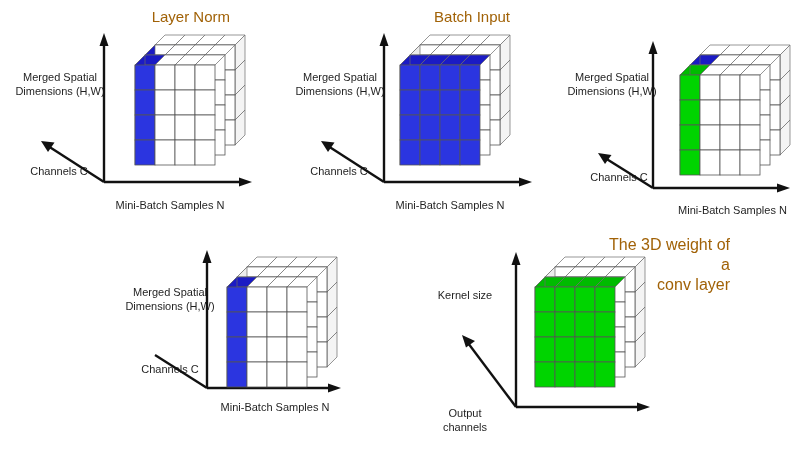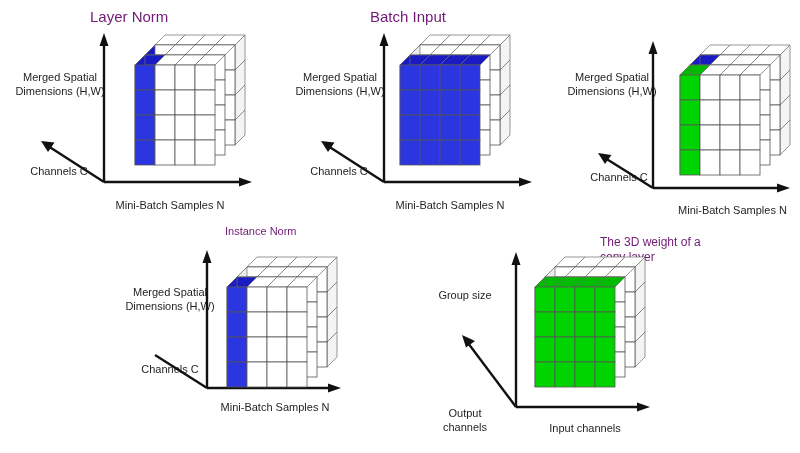--- a/index.html
+++ b/index.html
@@ -9,28 +9,28 @@
     font-family:"Liberation Sans", sans-serif;
     color:#1a1a1a;
     overflow:hidden;
     position:relative;
   }
   #stage{position:absolute;left:0;top:0;width:800px;height:453px;}
   .panel{position:absolute;}
 
   .ptitle{
     position:absolute;
-    text-align:left;
+    text-align:right;
     font-size:15px;
-    color:#701a75;
+    color:#a16207;
     white-space:nowrap;
     line-height:1.15;
   }
   .ptitle.small{font-size:11px;}
-  .ptitle.two{font-size:12px;line-height:1.25;white-space:normal;width:130px;}
+  .ptitle.two{font-size:16px;line-height:1.25;white-space:normal;width:130px;}
 
   .axlabel{
     position:absolute;
     font-size:11px;
     color:#1f1f1f;
     text-align:center;
     line-height:1.3;
     white-space:nowrap;
   }
   .axlabel.wrap{white-space:normal;width:120px;}
@@ -396,21 +396,20 @@
             <rect class="cellface" x="20" y="75" width="20" height="25" fill="#ffffff"></rect>
             <rect class="cellface" x="40" y="75" width="20" height="25" fill="#ffffff"></rect>
             <rect class="cellface" x="60" y="75" width="20" height="25" fill="#ffffff"></rect>
           </g>
         </g>
       </g>
     </svg>
   </div>
 
   <div class="panel" style="left:185px;top:225px;width:300px;height:228px;">
-    <div class="ptitle small" style="left:40px;top:0px;width:120px;">Instance Norm</div>
     <div class="axlabel wrap" style="left:-75px;top:60px;">
       <span>Merged Spatial</span><br>
       <span>Dimensions (H,W)</span>
     </div>
     <div class="axlabel" style="left:-60px;top:137px;width:90px;">Channels C</div>
     <div class="axlabel" style="left:15px;top:175px;width:150px;">Mini-Batch Samples N</div>
     <svg width="300" height="200" style="position:absolute;left:0;top:0;">
       <g class="axes">
         <line class="axisline" x1="22" y1="163" x2="22" y2="34"></line>
         <polygon points="22,25 17.5,38 26.5,38" fill="#111111"></polygon>
@@ -517,26 +516,25 @@
         </g>
       </g>
     </svg>
   </div>
 
   <div class="panel" style="left:420px;top:225px;width:380px;height:228px;">
     <div class="ptitle two" style="left:180px;top:10px;">
       <span>The 3D weight of a</span><br>
       <span>conv layer</span>
     </div>
-    <div class="axlabel" style="left:0px;top:63px;width:90px;">Group size</div>
+    <div class="axlabel" style="left:0px;top:63px;width:90px;">Kernel size</div>
     <div class="axlabel" style="left:-5px;top:145px;width:100px;white-space:normal;margin-top:36px;">
       <span>Output</span><br>
       <span>channels</span>
     </div>
-    <div class="axlabel" style="left:90px;top:196px;width:150px;">Input channels</div>
     <svg width="380" height="195" style="position:absolute;left:0;top:0;">
       <g class="axes">
         <line class="axisline" x1="96" y1="182" x2="96" y2="36"></line>
         <polygon points="96,27 91.5,40 100.5,40" fill="#111111"></polygon>
         <line class="axisline" x1="96" y1="182" x2="222" y2="182"></line>
         <polygon points="230,182 217,177.5 217,186.5" fill="#111111"></polygon>
         <line class="axisline" x1="96" y1="182" x2="48" y2="118"></line>
         <polygon points="42,110 55,116 46,122.5" fill="#111111"></polygon>
       </g>
       <g class="cube" transform="translate(135,42)">

